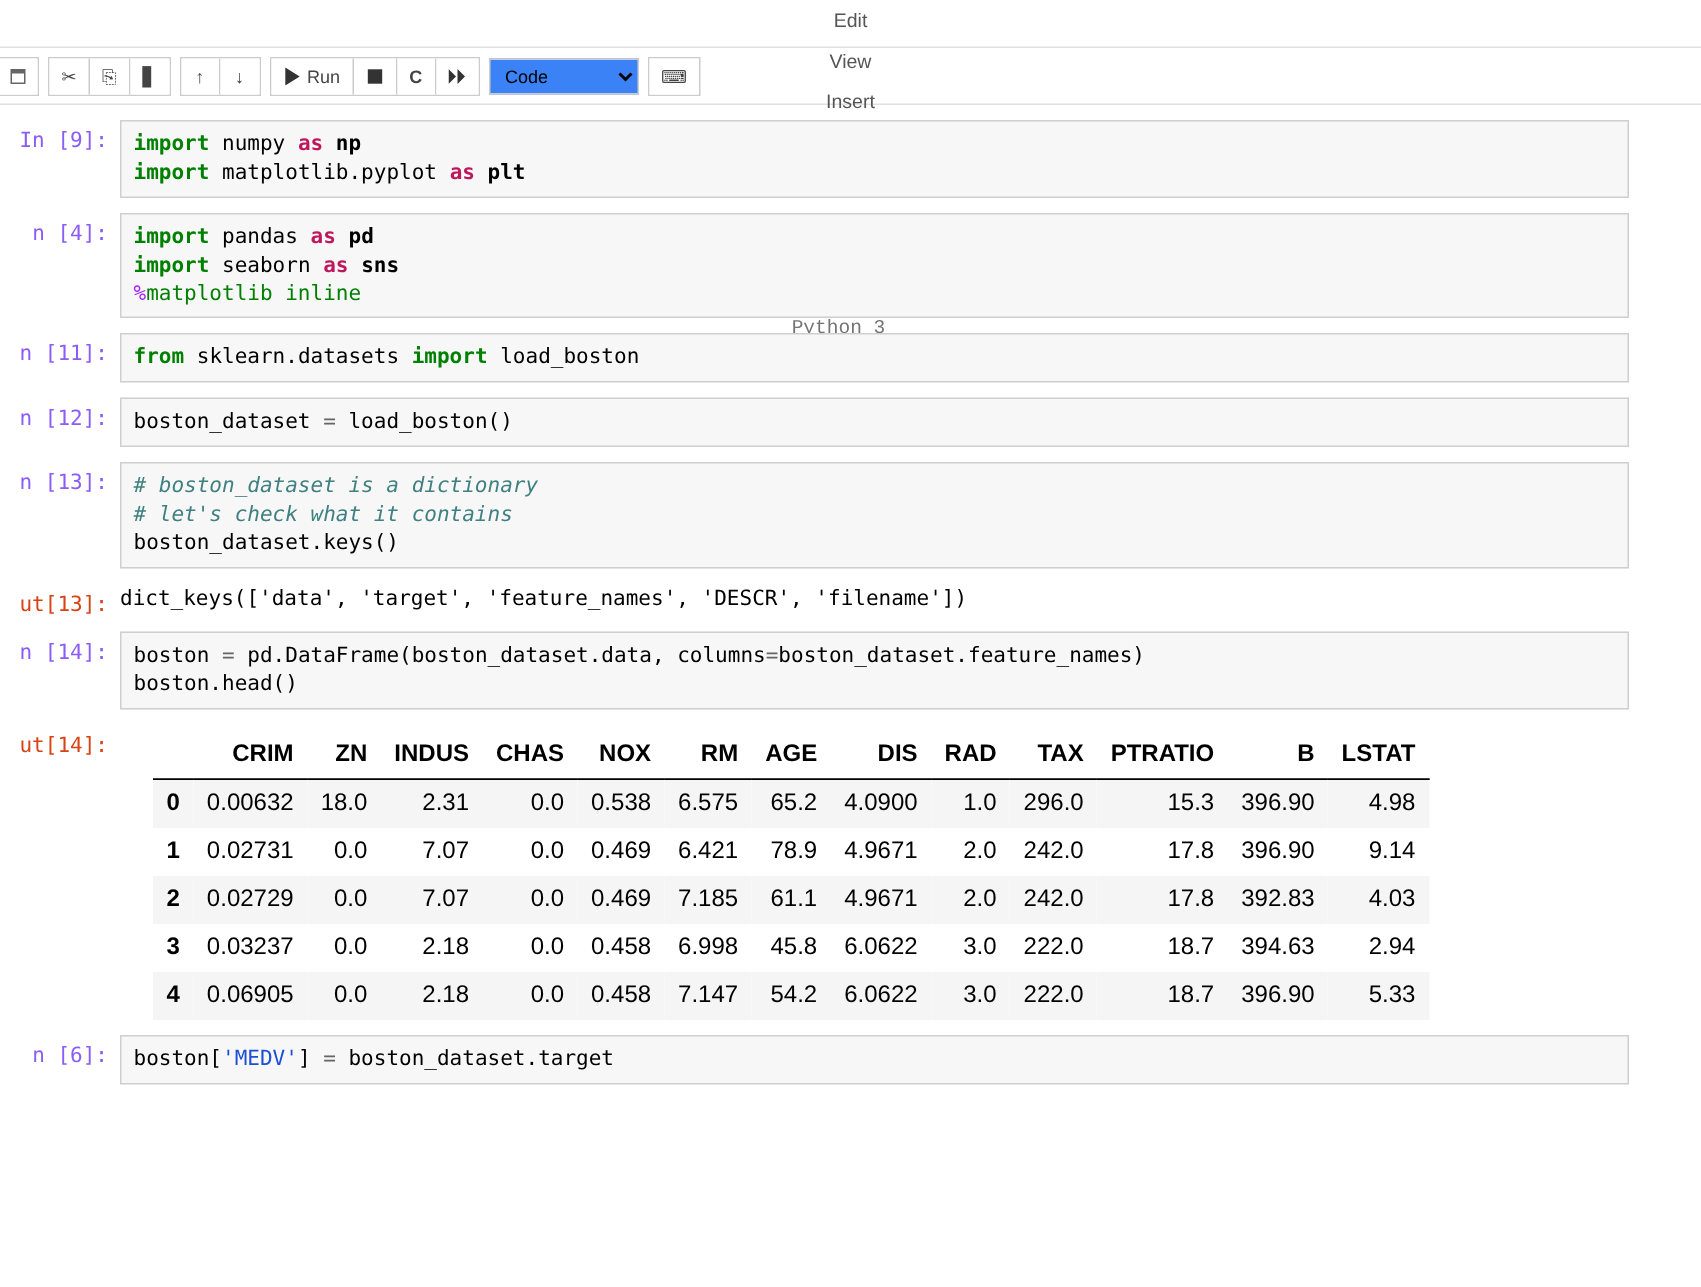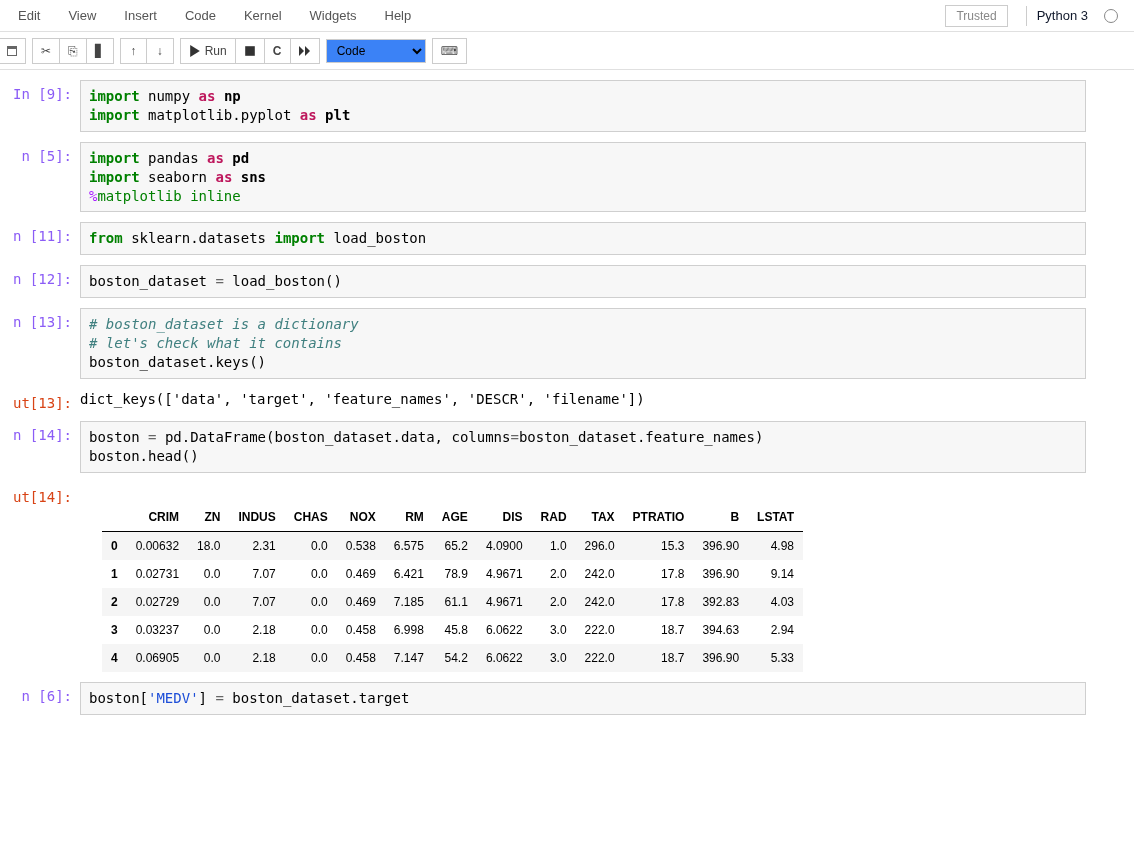--- a/index.html
+++ b/index.html
@@ -11,41 +11,42 @@
   height: 858px;
   overflow: hidden;
   position: relative;
 }
 .menubar {
   display: flex;
   align-items: center;
   height: 32px;
   border-bottom: 1px solid #e0e0e0;
   padding: 0 4px;
+  flex-direction: column;
 }
 .menubar .menu-item {
   padding: 6px 14px;
   color: #555;
   font-size: 13px;
   cursor: pointer;
 }
 .menubar .spacer { flex: 1; }
 .trusted {
   border: 1px solid #ccc;
   padding: 3px 10px;
   color: #888;
   font-size: 12px;
   margin-right: 18px;
 }
 .kernel-sep {
   border-left: 1px solid #ccc;
   height: 20px;
   margin-right: 10px;
 }
-.kernel-name { color: #0f172a; font-size: 13px; margin-right: 16px; }
+.kernel-name { color: #737373; font-size: 13px; margin-right: 16px; font-family: Liberation Mono, monospace; }
 .kernel-indicator {
   width: 14px; height: 14px;
   border: 1.8px solid #888;
   border-radius: 50%;
   margin-right: 12px;
 }
 .toolbar {
   display: flex;
   align-items: center;
   height: 38px;
@@ -126,22 +127,22 @@
 .k-str { color: #1d4ed8; }
 .k-arg { color: #008000; }
 .plain-out {
   font-family: Menlo, Monaco, Consolas, monospace;
   font-size: 14px;
   padding: 2px 0 4px 0;
   color: #000;
 }
 table.df {
   border-collapse: collapse;
-  font-size: 12px;
-  margin: 20px 0 0 22px;
+  font-size: 16px;
+  margin: 4px 0 0 22px;
 }
 table.df th, table.df td {
   padding: 7px 9px;
   text-align: right;
 }
 table.df th {
   font-weight: bold;
   border-bottom: 1px solid #000;
 }
 table.df th.idx, table.df td.idx { font-weight: bold; }
@@ -227,21 +228,21 @@
 
   <div class="cell-row">
     <div class="prompt in">In [9]:</div>
     <div class="cell-content code-box">
 <pre class="code"><span class="k-kw">import</span> <span class="k-mod">numpy</span> <span class="k-as">as</span> <span class="k-alias">np</span>
 <span class="k-kw">import</span> <span class="k-mod">matplotlib.pyplot</span> <span class="k-as">as</span> <span class="k-alias">plt</span></pre>
     </div>
   </div>
 
   <div class="cell-row">
-    <div class="prompt in">n [5]:</div>
+    <div class="prompt in">n [4]:</div>
     <div class="cell-content code-box">
 <pre class="code"><span class="k-kw">import</span> <span class="k-mod">pandas</span> <span class="k-as">as</span> <span class="k-alias">pd</span>
 <span class="k-kw">import</span> <span class="k-mod">seaborn</span> <span class="k-as">as</span> <span class="k-alias">sns</span>
 <span class="k-magic">%</span><span class="k-arg">matplotlib inline</span></pre>
     </div>
   </div>
 
   <div class="cell-row">
     <div class="prompt in">n [11]:</div>
     <div class="cell-content code-box">

